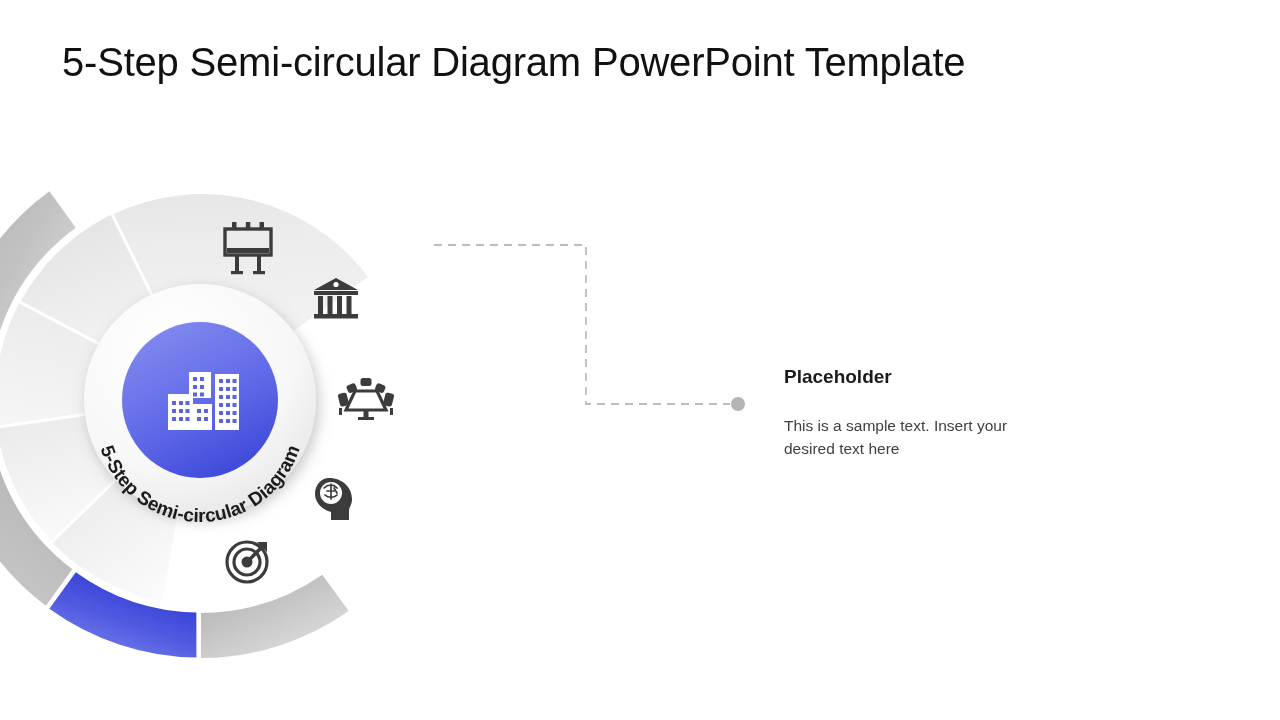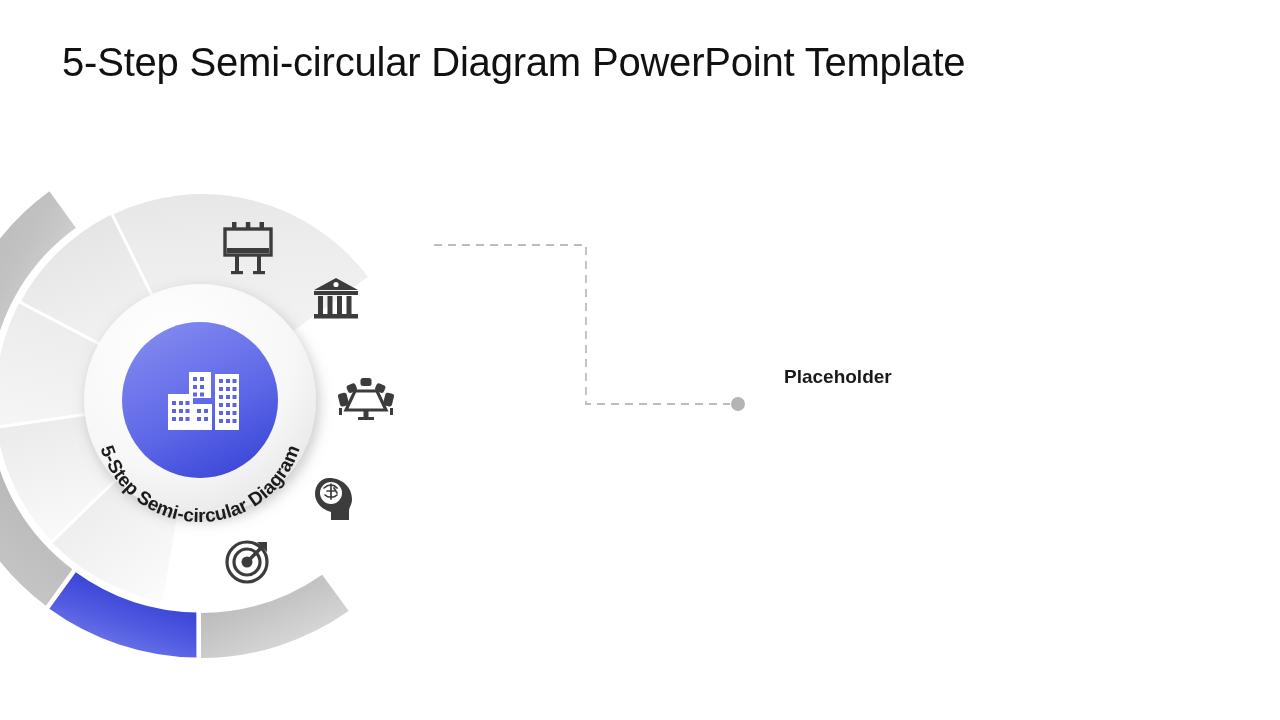--- a/index.html
+++ b/index.html
@@ -325,15 +325,16 @@
 
       <g>
         <path d="M 434 245 L 586 245 L 586 404 L 730 404" fill="none" stroke="#bdbdbd" stroke-width="1.8" stroke-dasharray="8 6"></path>
         <circle cx="738" cy="404" r="7" fill="#b4b4b4"></circle>
       </g>
     </svg>
   </div>
 
   <div id="callout">
     <div id="callout-title">Placeholder</div>
+    <div id="callout-body">This is a sample text. Insert your desired text here</div>
   </div>
 
 </div>
 
 </body></html>

